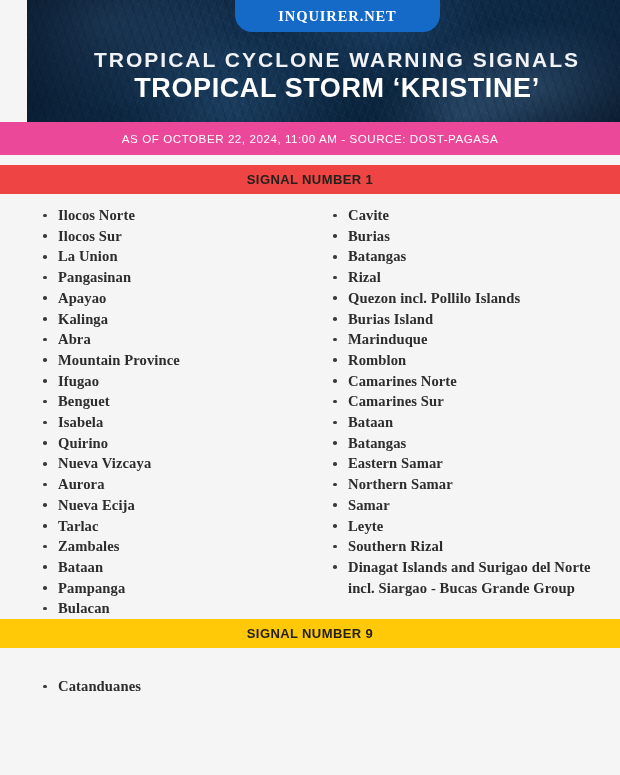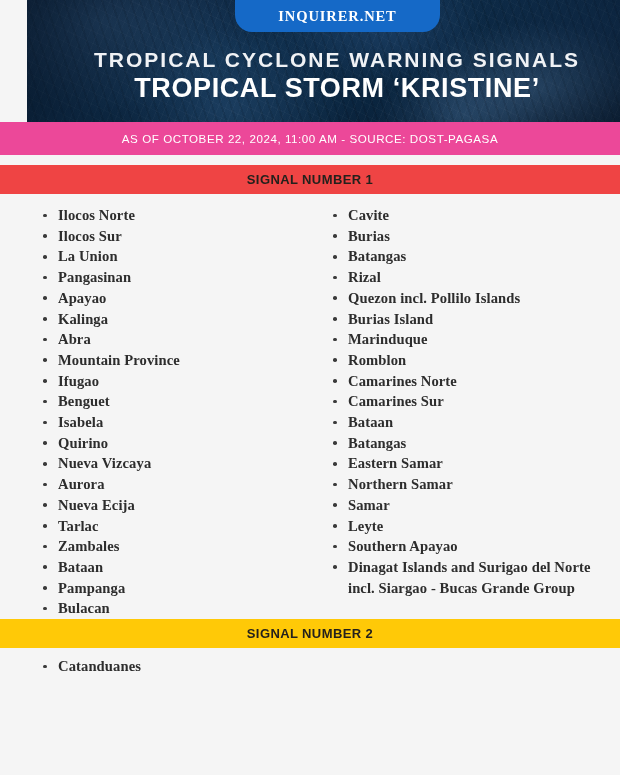--- a/index.html
+++ b/index.html
@@ -169,21 +169,21 @@
     position: absolute;
     left: 5px;
     top: 8.5px;
     width: 3.6px;
     height: 3.6px;
     border-radius: 50%;
     background: #3a3a3a;
   }
 
   .signal2-body {
-    padding: 8px 0 0 38px;
+    padding: 28px 0 0 38px;
   }
 </style>
 </head>
 <body>
 
 <div class="header" style="background-color: #0369a1; margin-left: 27px;">
   <div class="header-bg"></div>
   <div class="header-vignette"></div>
 
   <div class="logo-tab" style="background-color: rgb(21, 105, 199);">
@@ -241,28 +241,28 @@
           <li>Marinduque</li>
           <li>Romblon</li>
           <li>Camarines Norte</li>
           <li>Camarines Sur</li>
           <li>Bataan</li>
           <li>Batangas</li>
           <li>Eastern Samar</li>
           <li>Northern Samar</li>
           <li>Samar</li>
           <li>Leyte</li>
-          <li>Southern Apayao</li>
+          <li>Southern Rizal</li>
           <li>Dinagat Islands and Surigao del Norte incl. Siargao - Bucas Grande Group</li>
         </ul>
     </div>
   </div>
 </div>
 
 <div class="signal-band s2" style="background-color: rgb(255, 201, 7);">
-  <span class="signal-band-text">SIGNAL NUMBER 2</span>
+  <span class="signal-band-text">SIGNAL NUMBER 9</span>
 </div>
 
 <div class="signal2-body">
   <ul class="prov-list">
       <li>Catanduanes</li>
     </ul>
 </div>
 
 </body></html>

